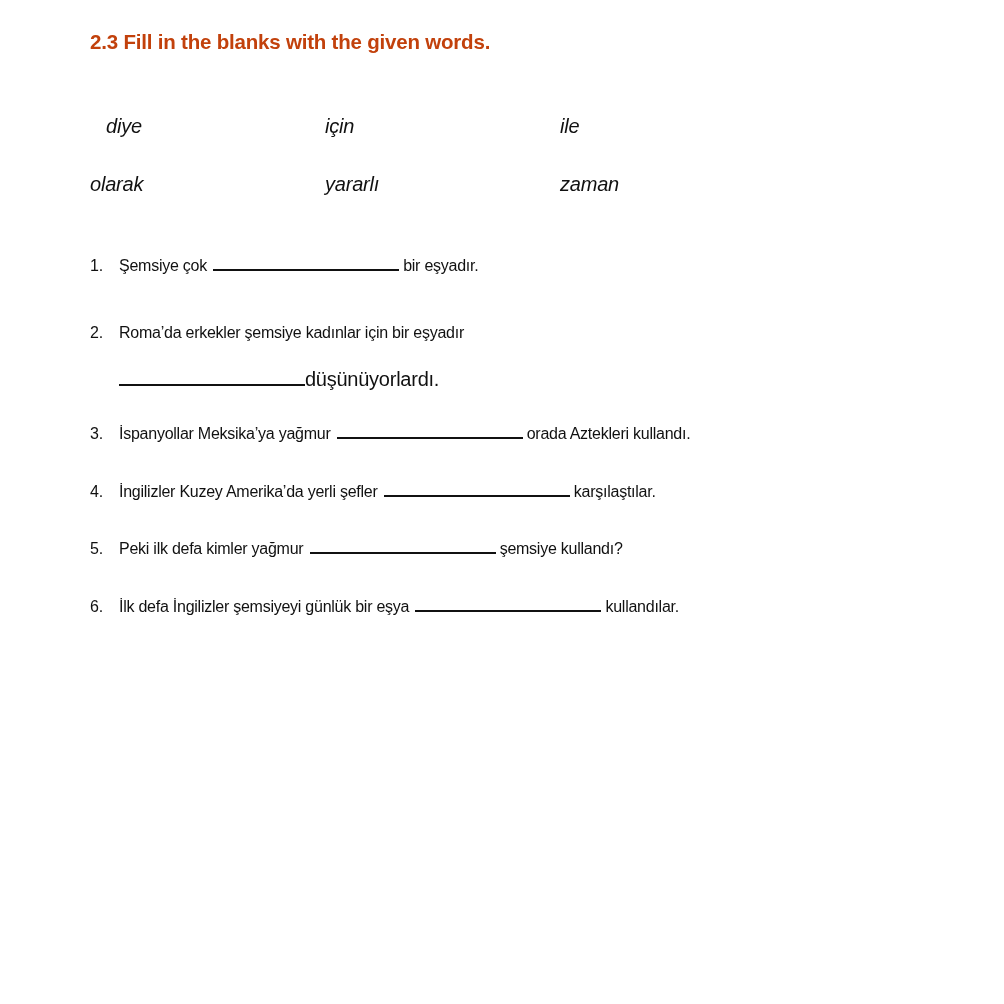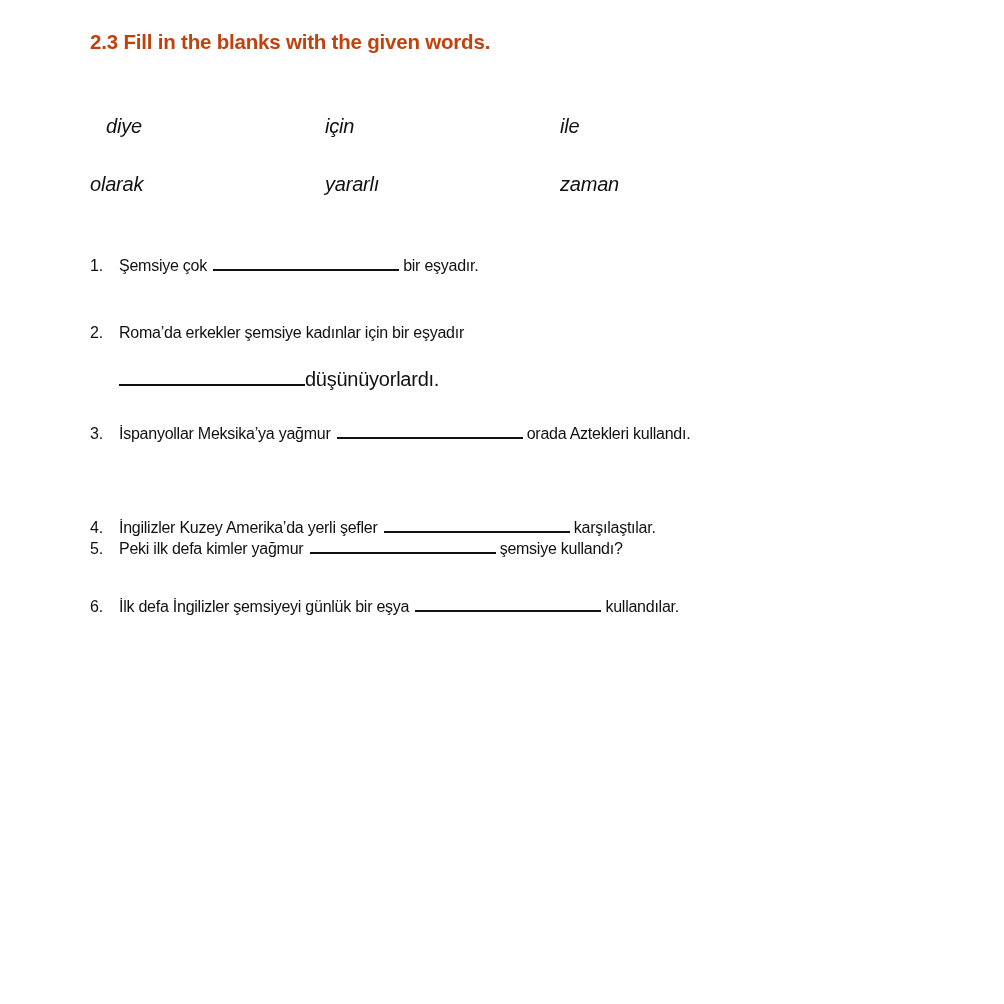--- a/index.html
+++ b/index.html
@@ -51,21 +51,21 @@
 </div>
 <div class="cont" style="top:368px;">
   <span class="blank tight"></span><span>düşünüyorlardı.</span>
 </div>
 
 <div class="item" style="top:425px;">
   <span class="num">3.</span><span>İspanyollar Meksika’ya yağmur</span>
   <span class="blank"></span><span>orada Aztekleri kullandı.</span>
 </div>
 
-<div class="item" style="top:483px;margin-top:36px;">
+<div class="item" style="top:483px;">
   <span class="num">4.</span><span>İngilizler Kuzey Amerika’da yerli şefler</span>
   <span class="blank"></span><span>karşılaştılar.</span>
 </div>
 
 <div class="item" style="top:540px;">
   <span class="num">5.</span><span>Peki ilk defa kimler yağmur</span>
   <span class="blank"></span><span>şemsiye kullandı?</span>
 </div>
 
 <div class="item" style="top:598px;">

